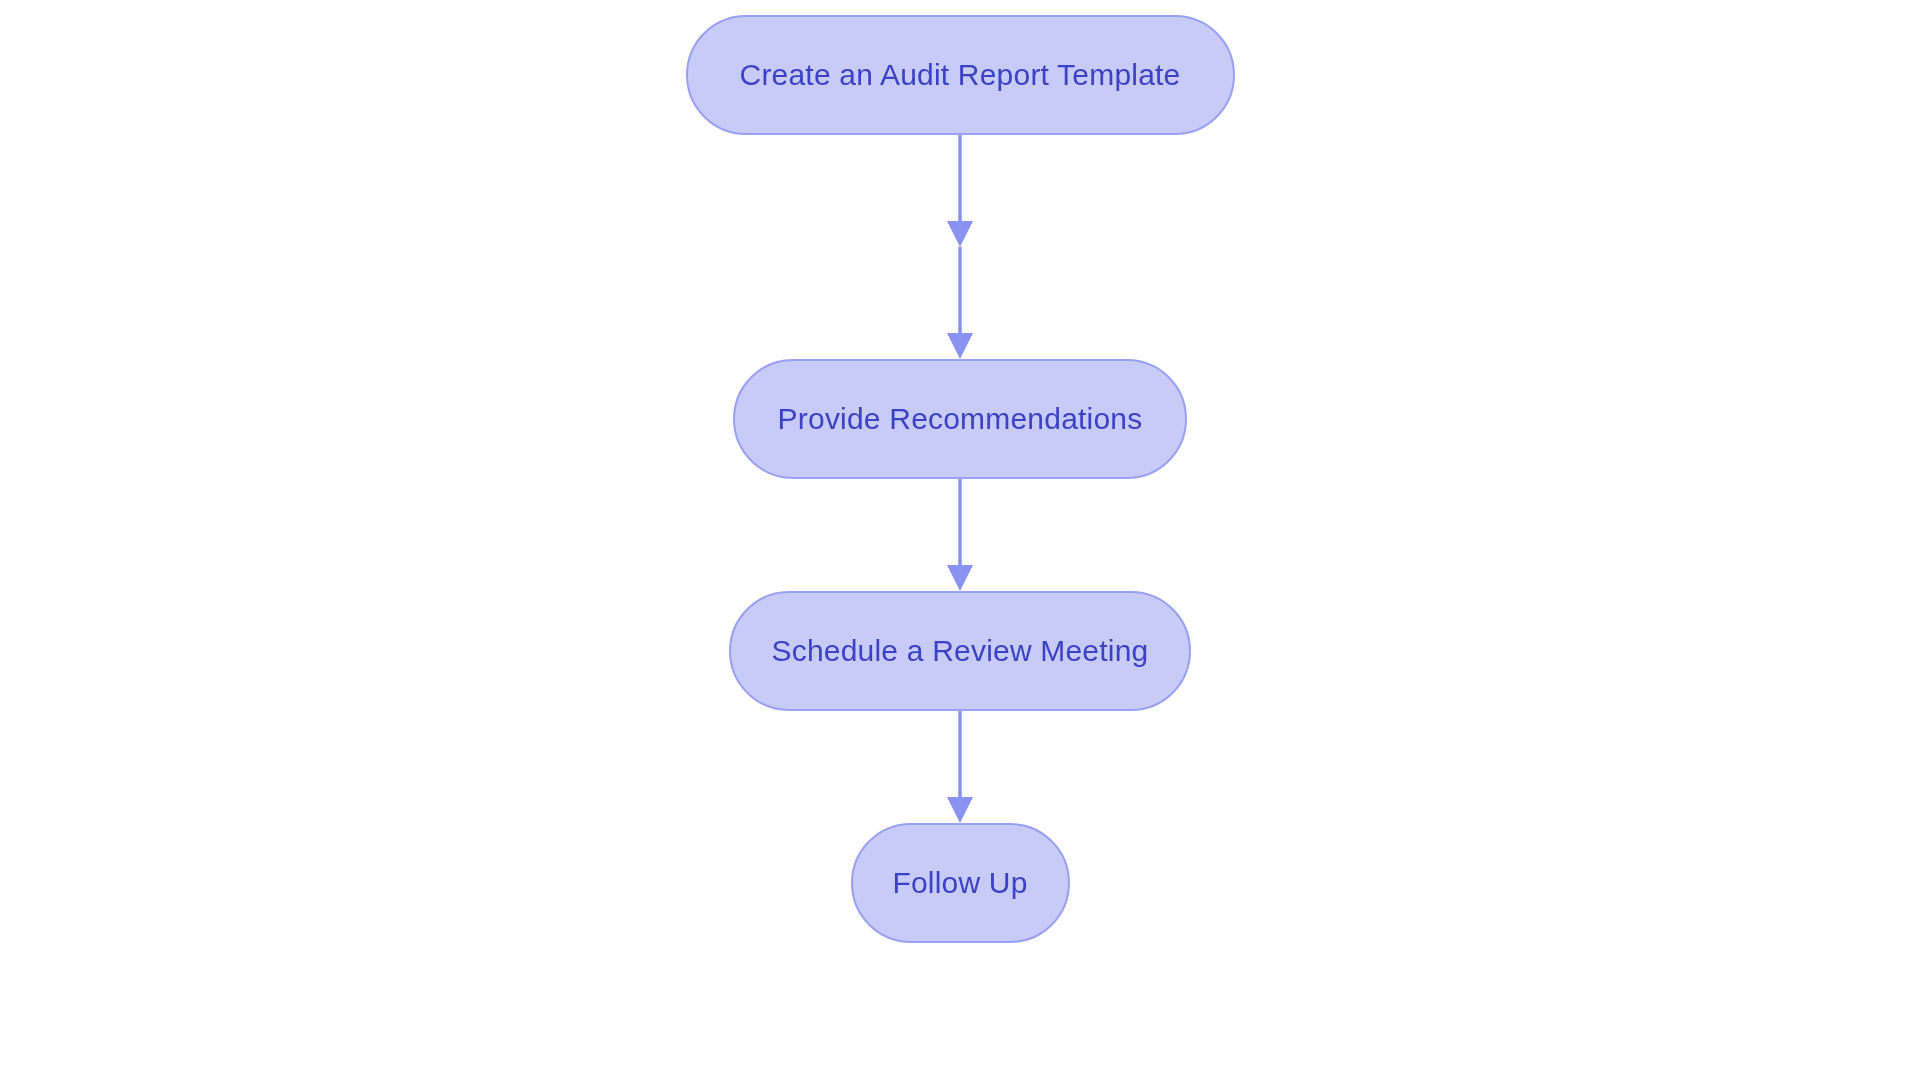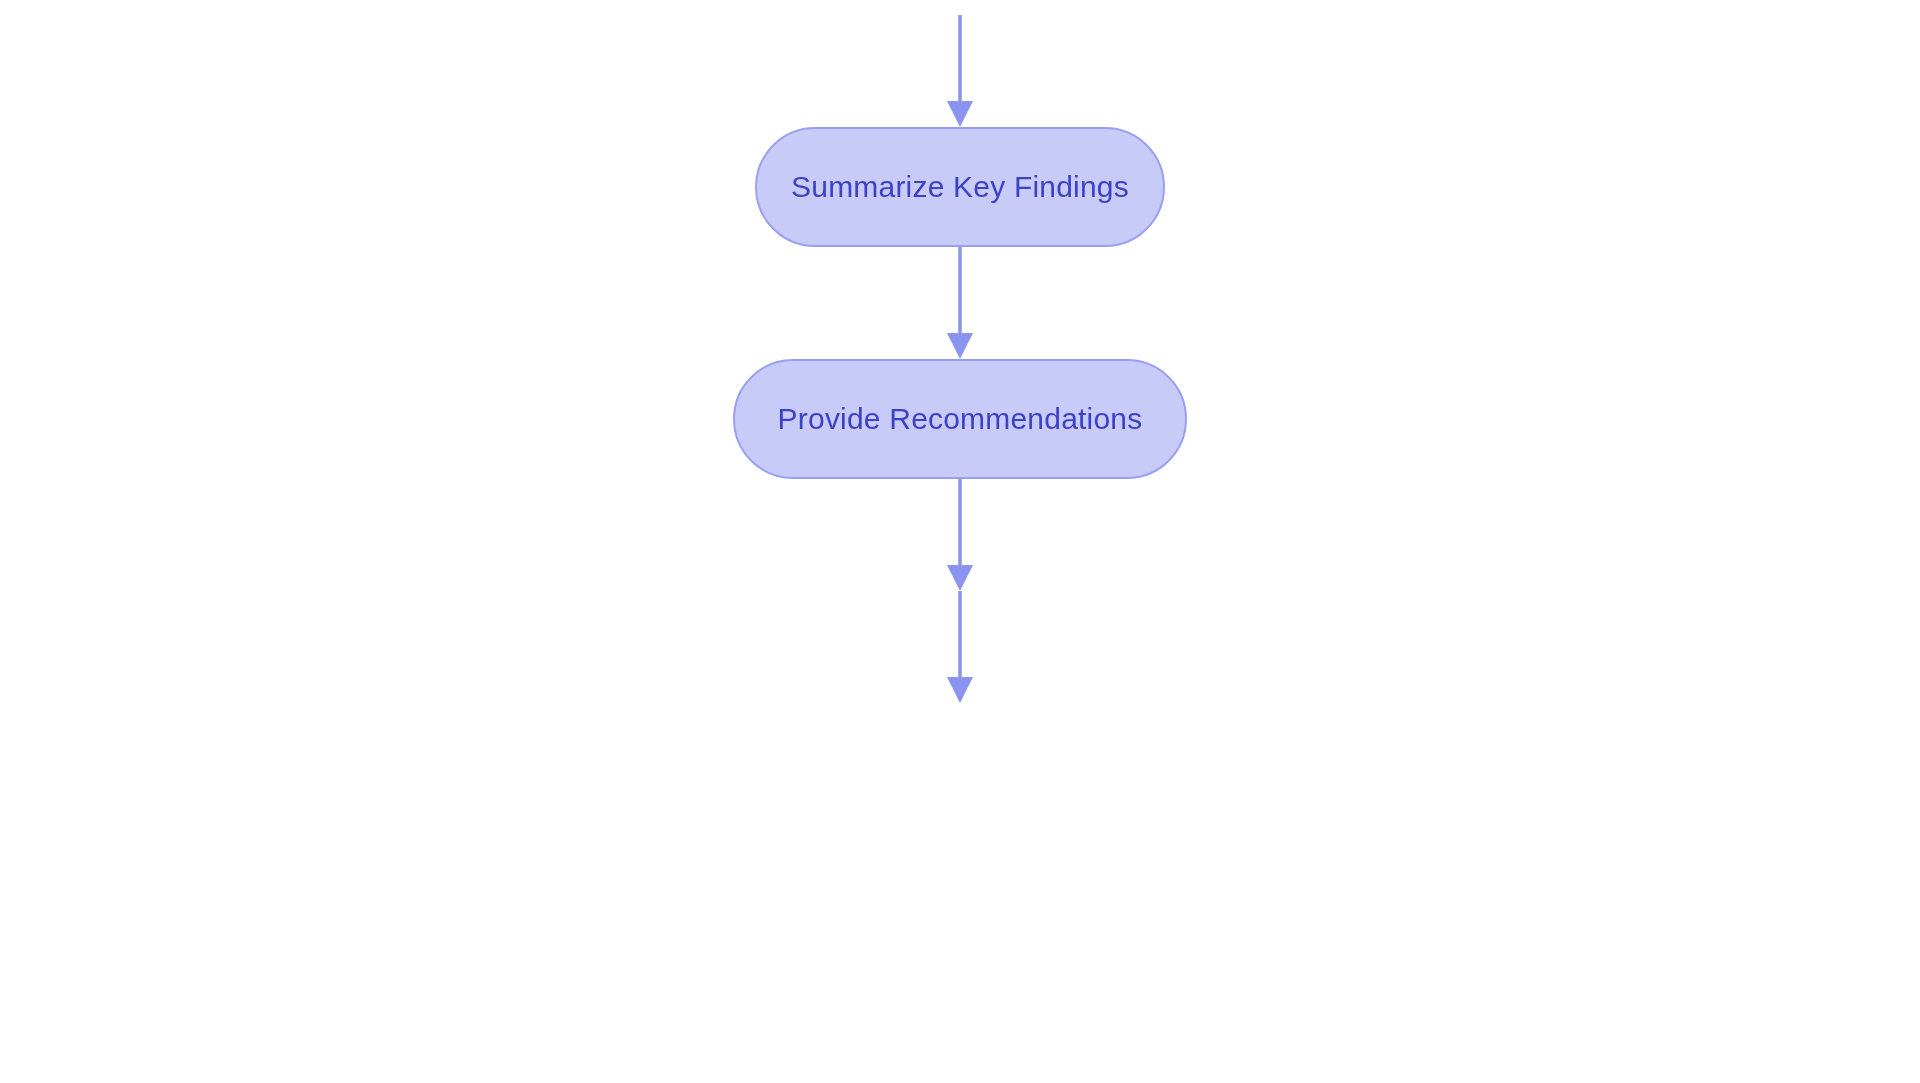--- a/index.html
+++ b/index.html
@@ -54,44 +54,50 @@
     display: block;
   }
   .connector line { stroke: var(--arrow); stroke-width: 3.5; }
   .connector polygon { fill: var(--arrow); }
 </style>
 </head>
 <body>
 
 <div class="canvas">
 
+  <div class="node n1">
+    <span>Create an Audit Report Template</span>
+  </div>
 
   <svg class="connector" viewBox="0 0 40 112" aria-hidden="true">
     <line x1="20" y1="0" x2="20" y2="88"></line>
     <polygon points="7,86 33,86 20,112"></polygon>
   </svg>
 
-  <div class="node n2">
-    <span>Summarize Key Findings</span>
-  </div>
 
   <svg class="connector" viewBox="0 0 40 112" aria-hidden="true">
     <line x1="20" y1="0" x2="20" y2="88"></line>
     <polygon points="7,86 33,86 20,112"></polygon>
   </svg>
 
   <div class="node n3">
     <span>Provide Recommendations</span>
   </div>
 
   <svg class="connector" viewBox="0 0 40 112" aria-hidden="true">
     <line x1="20" y1="0" x2="20" y2="88"></line>
     <polygon points="7,86 33,86 20,112"></polygon>
   </svg>
 
+  <div class="node n4">
+    <span>Schedule a Review Meeting</span>
+  </div>
 
   <svg class="connector" viewBox="0 0 40 112" aria-hidden="true">
     <line x1="20" y1="0" x2="20" y2="88"></line>
     <polygon points="7,86 33,86 20,112"></polygon>
   </svg>
 
+  <div class="node n5">
+    <span>Follow Up</span>
+  </div>
 
 </div>
 
 </body></html>

